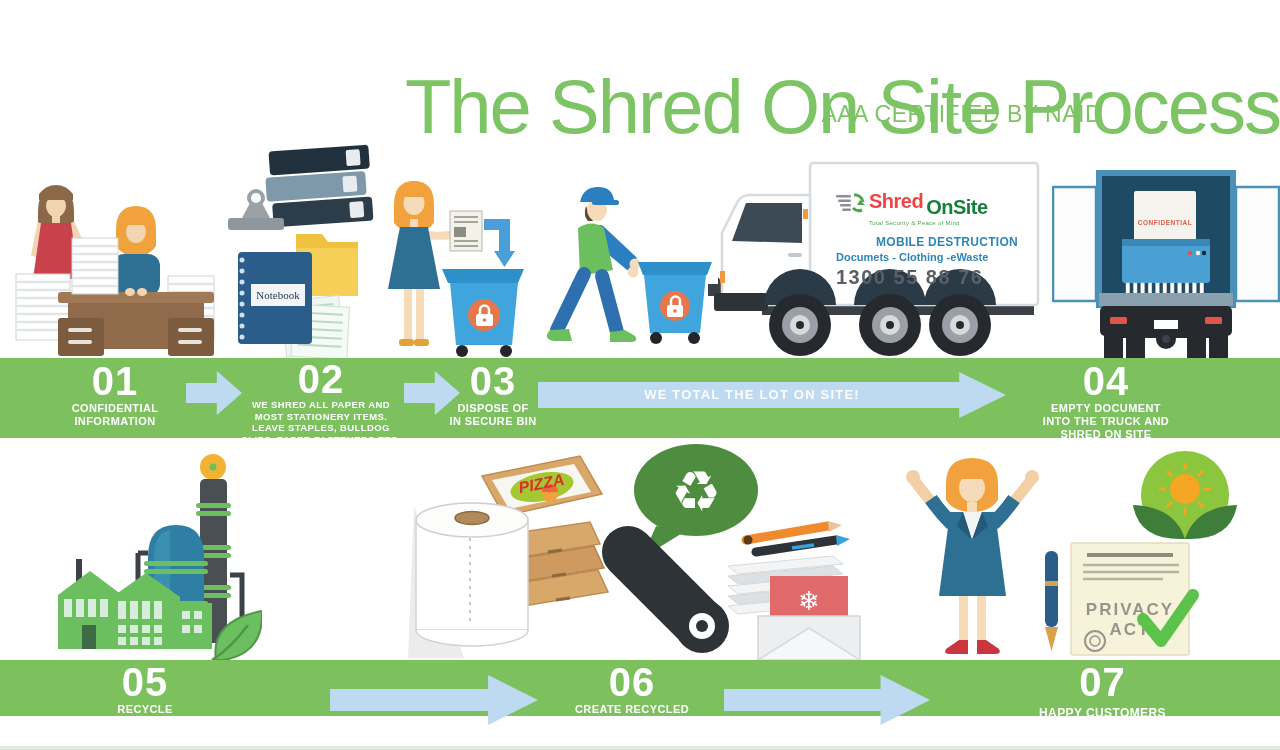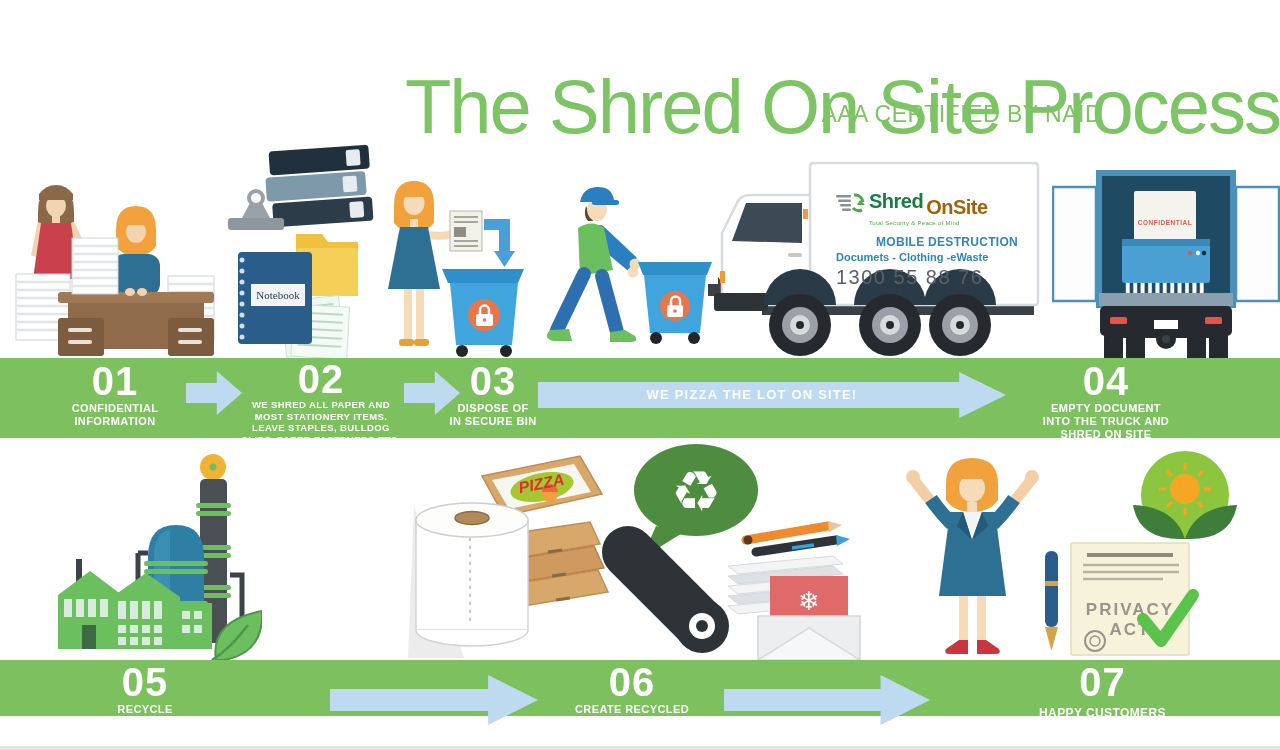--- a/index.html
+++ b/index.html
@@ -50,26 +50,26 @@
   #scene-shred-truck{left:1052px;top:165px;}
   #scene-factory{left:52px;top:453px;}
   #scene-products{left:398px;top:440px;}
   #scene-recycled{left:598px;top:438px;}
   #scene-happy{left:900px;top:446px;}
   #scene-privacy{left:1035px;top:443px;}
 
   
   #truck-brand{position:absolute;left:836px;top:184px;width:200px;}
   .brand-logo-row{display:flex;align-items:center;gap:3px;}
-  .brand-w1{color:#15803d;font-size:20px;font-weight:bold;letter-spacing:-.5px;}
-  .brand-w2{color:#a16207;font-size:20px;font-weight:bold;letter-spacing:-.5px;margin-top:12px;}
+  .brand-w1{color:#ef4444;font-size:20px;font-weight:bold;letter-spacing:-.5px;}
+  .brand-w2{color:#15803d;font-size:20px;font-weight:bold;letter-spacing:-.5px;margin-top:12px;}
   .brand-tagline{color:#4ea84a;font-size:6px;margin:1px 0 0 33px;letter-spacing:.3px;}
   .brand-line1{color:#2e86b8;font-weight:bold;font-size:12px;margin-top:9px;letter-spacing:.3px;padding-left:40px;}
   .brand-line2{color:#2e86b8;font-weight:bold;font-size:11px;margin-top:2px;}
-  .brand-phone{color:#5a6068;font-weight:normal;font-size:20px;letter-spacing:1.5px;margin-top:3px;}
+  .brand-phone{color:#5a6068;font-weight:bold;font-size:20px;letter-spacing:1.5px;margin-top:3px;}
 
   #bottom-strip{position:absolute;left:0;bottom:0;width:1280px;height:4px;background:#dfe9dc;}
 </style>
 </head>
 <body>
 
 <div id="page">
 
   <h1 id="title">The Shred On Site Process</h1>
   <div id="subtitle">AAA CERTIFIED BY NAID</div>
@@ -525,21 +525,21 @@
 LEAVE STAPLES, BULLDOG
 CLIPS, PAPER FASTENERS ETC.</div>
     </div>
     <div id="b1-arrow2" class="arrow arrow-sm"></div>
     <div id="step3" class="step">
       <div class="step-num">03</div>
       <div class="step-label">DISPOSE OF
 IN SECURE BIN</div>
     </div>
     <div id="b1-arrow-long" class="arrow arrow-long">
-      <span>WE PIZZA THE LOT ON SITE!</span>
+      <span>WE TOTAL THE LOT ON SITE!</span>
     </div>
     <div id="step4" class="step">
       <div class="step-num">04</div>
       <div class="step-label">EMPTY DOCUMENT
 INTO THE TRUCK AND
 SHRED ON SITE</div>
     </div>
   </div>
 
   <div id="band2" class="band">

